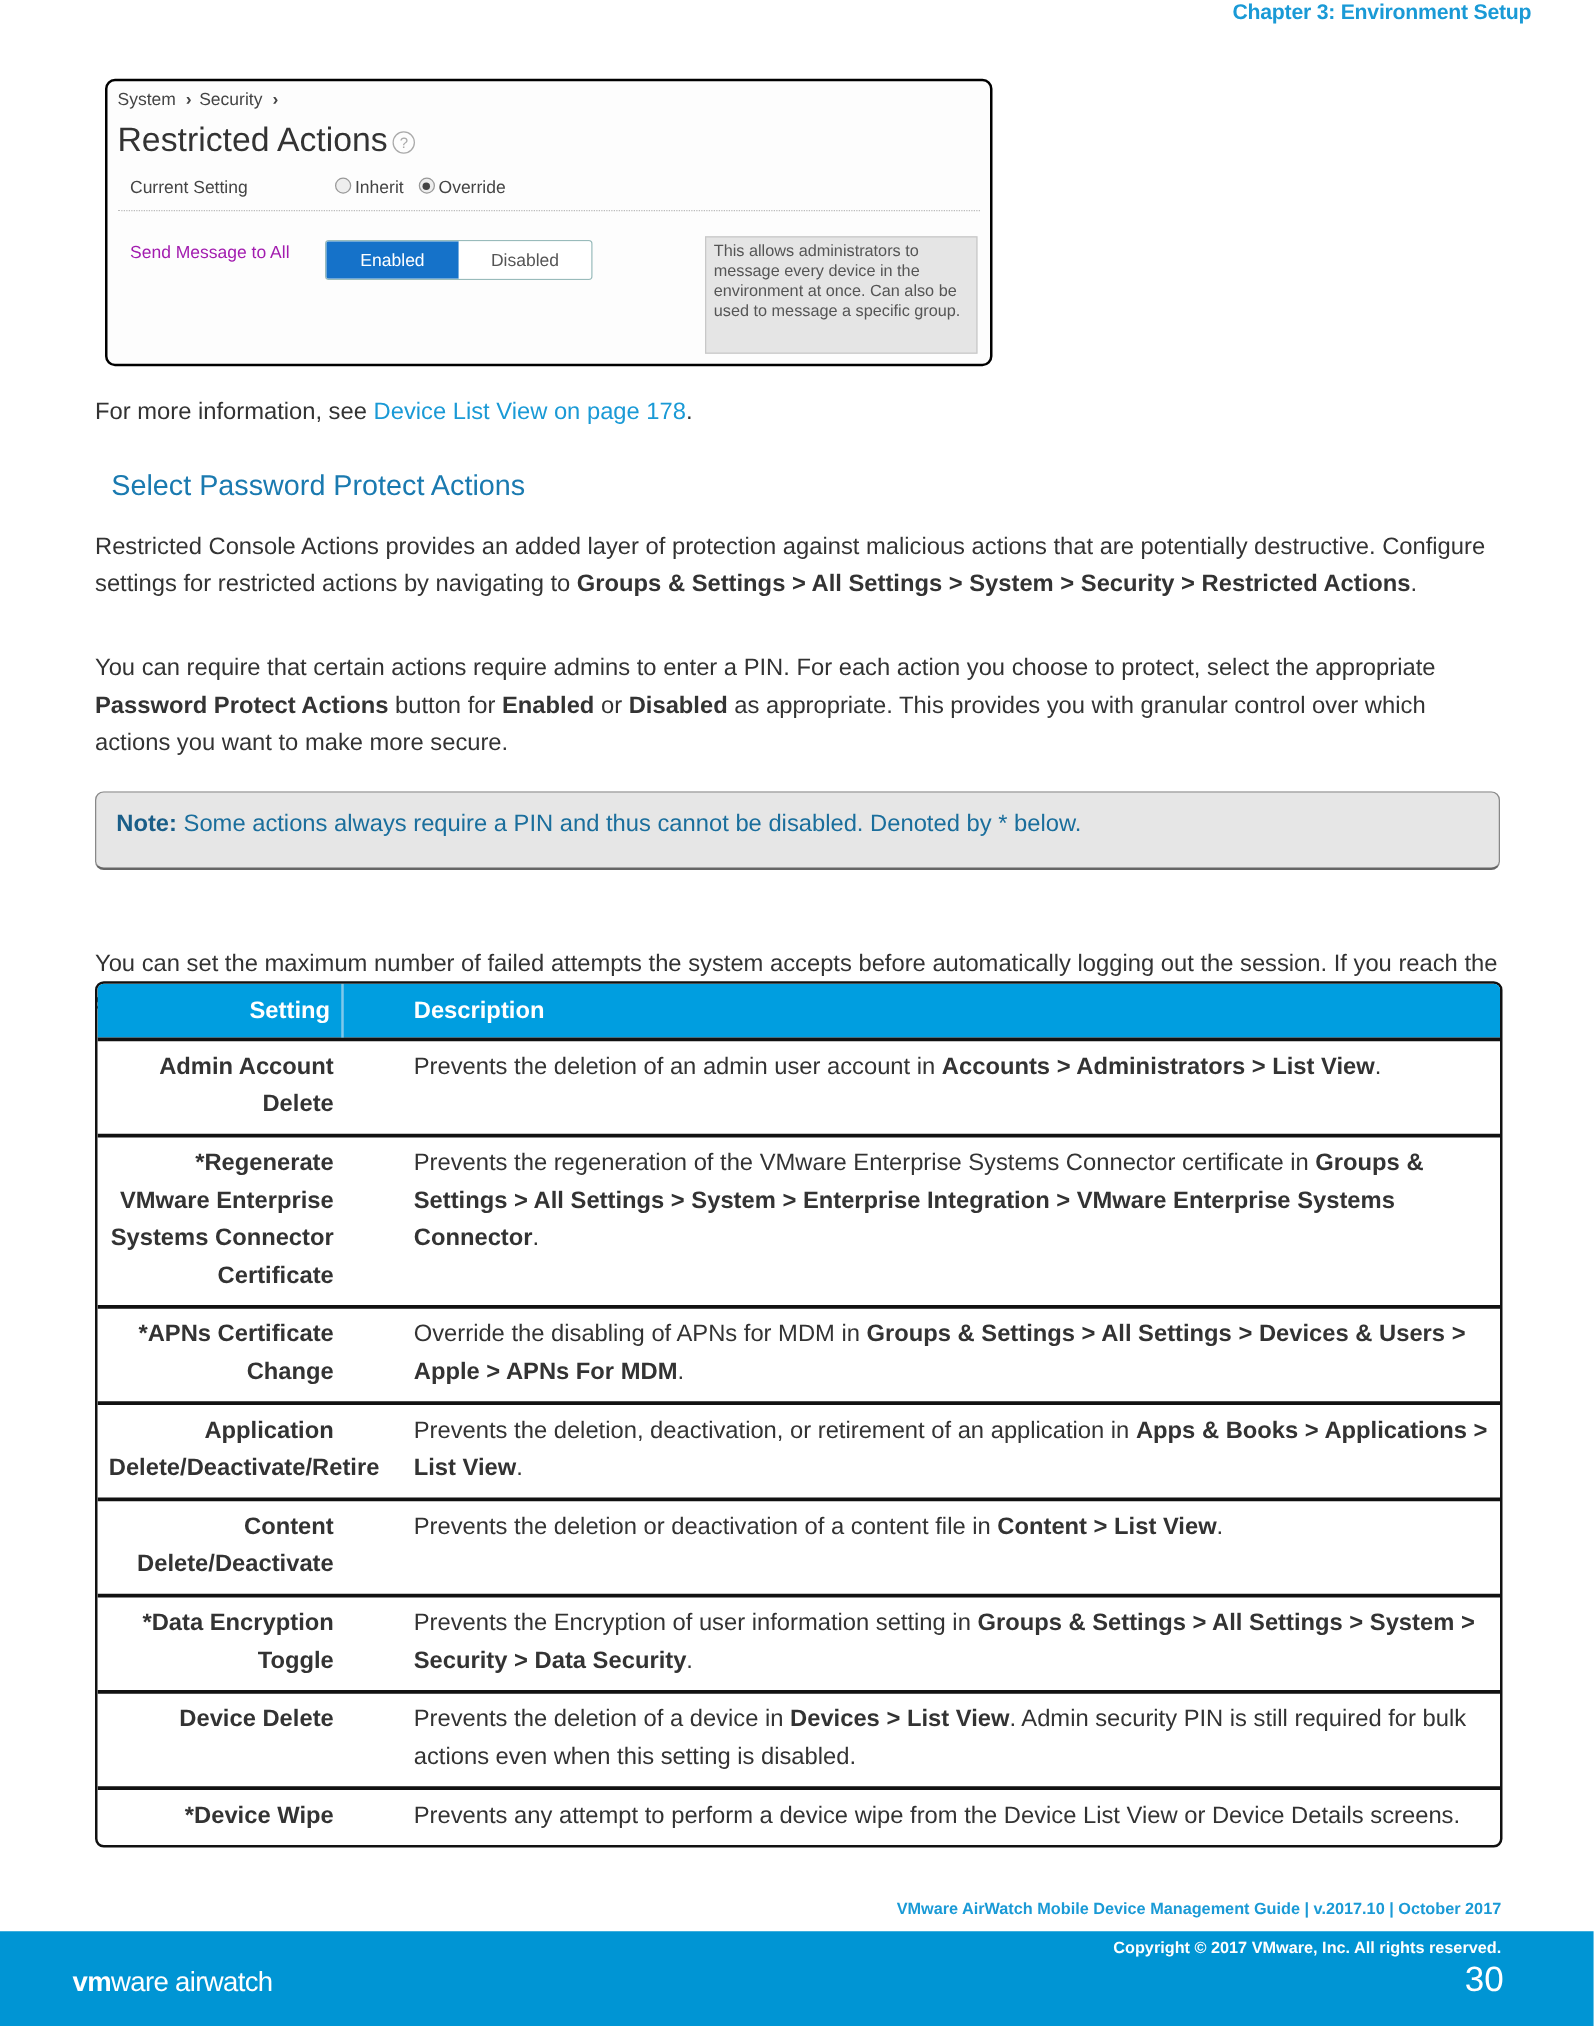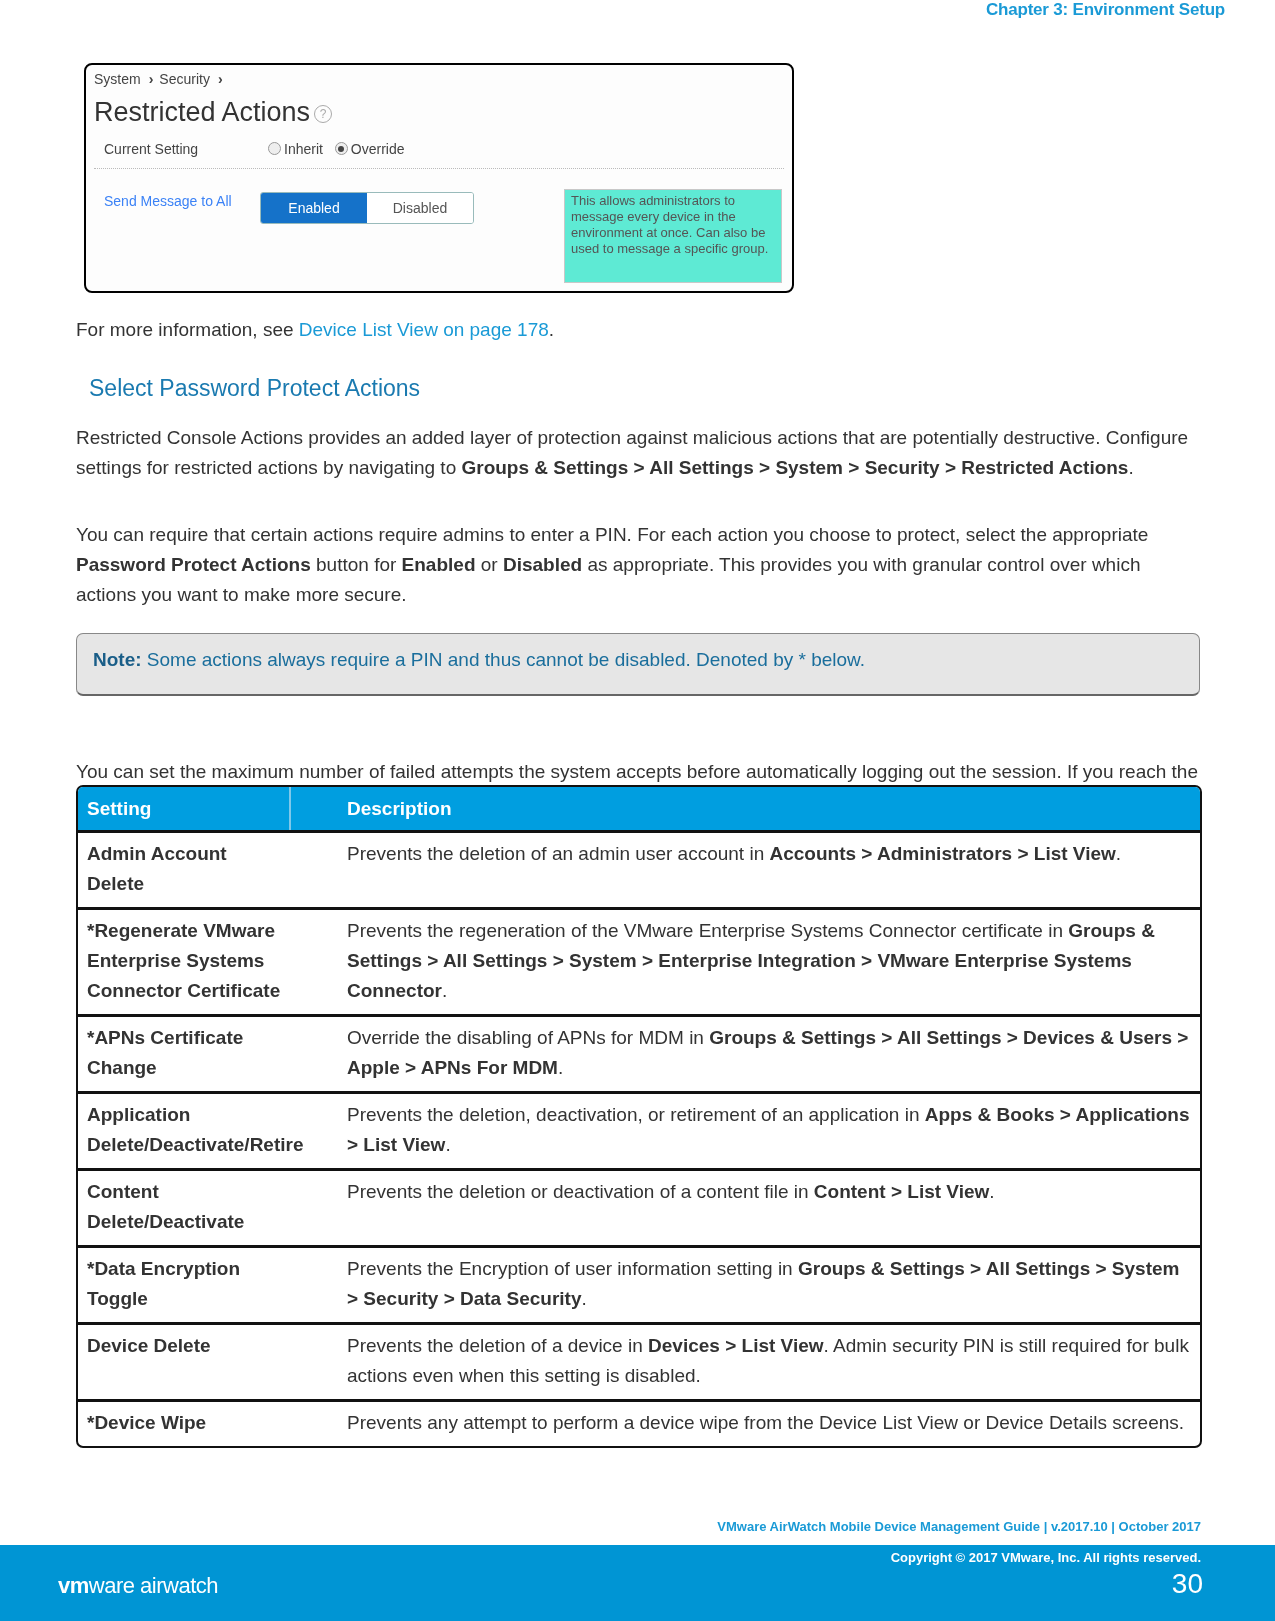--- a/index.html
+++ b/index.html
@@ -22,42 +22,42 @@
   .shot .chev { font-weight: bold; margin: 0 8px 0 2px; }
   .shot .title { position: absolute; left: 8px; top: 32px; font-size: 27px; color: #333; }
   .shot .help { display: inline-block; width: 16px; height: 16px; border: 1px solid #aaa; border-radius: 50%;
     font-size: 12px; line-height: 16px; text-align: center; color: #aaa; vertical-align: middle; margin-left: 4px; }
   .shot .cur-label { position: absolute; left: 18px; top: 76px; font-size: 14px; color: #444; }
   .shot .radios { position: absolute; left: 182px; top: 76px; font-size: 14px; color: #444; }
   .radio { display: inline-block; width: 11px; height: 11px; border: 1px solid #999; border-radius: 50%;
     vertical-align: -1px; margin-right: 3px; background: #eee; position: relative; }
   .radio.on::after { content: ""; position: absolute; left: 2.5px; top: 2.5px; width: 6px; height: 6px; border-radius: 50%; background: #444; }
   .shot .divider { position: absolute; left: 8px; right: 8px; top: 103px; border-top: 1px dotted #bbb; }
-  .shot .send-label { position: absolute; left: 18px; top: 128px; font-size: 14px; color: #3b82f6; }
+  .shot .send-label { position: absolute; left: 18px; top: 128px; font-size: 14px; color: #a21caf; }
   .seg { position: absolute; left: 174px; top: 127px; display: flex; border: 1px solid #9bb; border-radius: 3px; overflow: hidden; }
   .seg div { width: 106px; height: 30px; line-height: 30px; text-align: center; font-size: 14px; }
   .seg .on { background: #1572c9; color: #fff; }
   .seg .off { background: #fff; color: #555; }
   .tip { position: absolute; left: 478px; top: 124px; width: 204px; height: 86px; padding: 3px 6px;
-    background: #5eead4; border: 1px solid #c8c8c8; font-size: 13px; line-height: 16px; color: #555; }
+    background: #e5e5e5; border: 1px solid #c8c8c8; font-size: 13px; line-height: 16px; color: #555; }
   
   .p { position: absolute; left: 76px; width: 1124px; font-size: 19px; line-height: 30px; color: #333; }
   .p b { color: #333; }
   .link { color: #1a9ad6; }
   .h2 { position: absolute; left: 76px; top: 375px; font-size: 23px; font-weight: normal; color: #1a7ab0; margin-left: 13px; }
   .note { position: absolute; left: 76px; top: 633px; width: 1122px; height: 60px; background: #e6e6e6;
     border: 1px solid #888; border-bottom: 2px solid #666; border-radius: 7px; }
   .note .txt { position: absolute; left: 16px; top: 15px; font-size: 19px; color: #1a6e9c; }
   .note b { color: #1a5e88; text-align: center; }
   
   .tbl { position: absolute; left: 76px; top: 785px; width: 1122px; border: 2px solid #111; border-radius: 7px; overflow: hidden; }
   .tr { display: flex; border-top: 3px solid #111; }
   .tr:first-child { border-top: none; }
   .th { background: #009ee0; color: #fff; font-weight: bold; font-size: 19px; height: 43px; line-height: 43px; }
-  .c1 { width: 213px; padding: 6px 8px 8px 9px; box-sizing: border-box; font-weight: bold; font-size: 19px; line-height: 30px; }
+  .c1 { width: 197px; padding: 6px 8px 8px 9px; box-sizing: border-box; font-weight: bold; font-size: 19px; line-height: 30px; text-align: right; }
   .c2 { flex: 1; padding: 6px 8px 8px 9px; box-sizing: border-box; font-size: 19px; line-height: 30px; margin-left: 47px; }
   .th .c1, .th .c2 { padding: 0 9px; line-height: 43px; }
   .th .c1 { border-right: 2px solid #7fc8ea; }
   
   .foot-top { position: absolute; right: 74px; top: 1519px; font-size: 13px; font-weight: bold; color: #1a9ad6; }
   .band { position: absolute; left: 0; top: 1545px; width: 1275px; height: 76px; background: #0095d4; }
   .copy { position: absolute; right: 74px; top: 1550px; font-size: 13px; font-weight: bold; color: #fff; }
   .logo { position: absolute; left: 58px; top: 1573px; font-size: 22px; color: #fff; letter-spacing: -0.5px; }
   .logo .vm { font-weight: bold; }
   .pageno { position: absolute; right: 72px; top: 1568px; font-size: 28px; color: #fff; }

